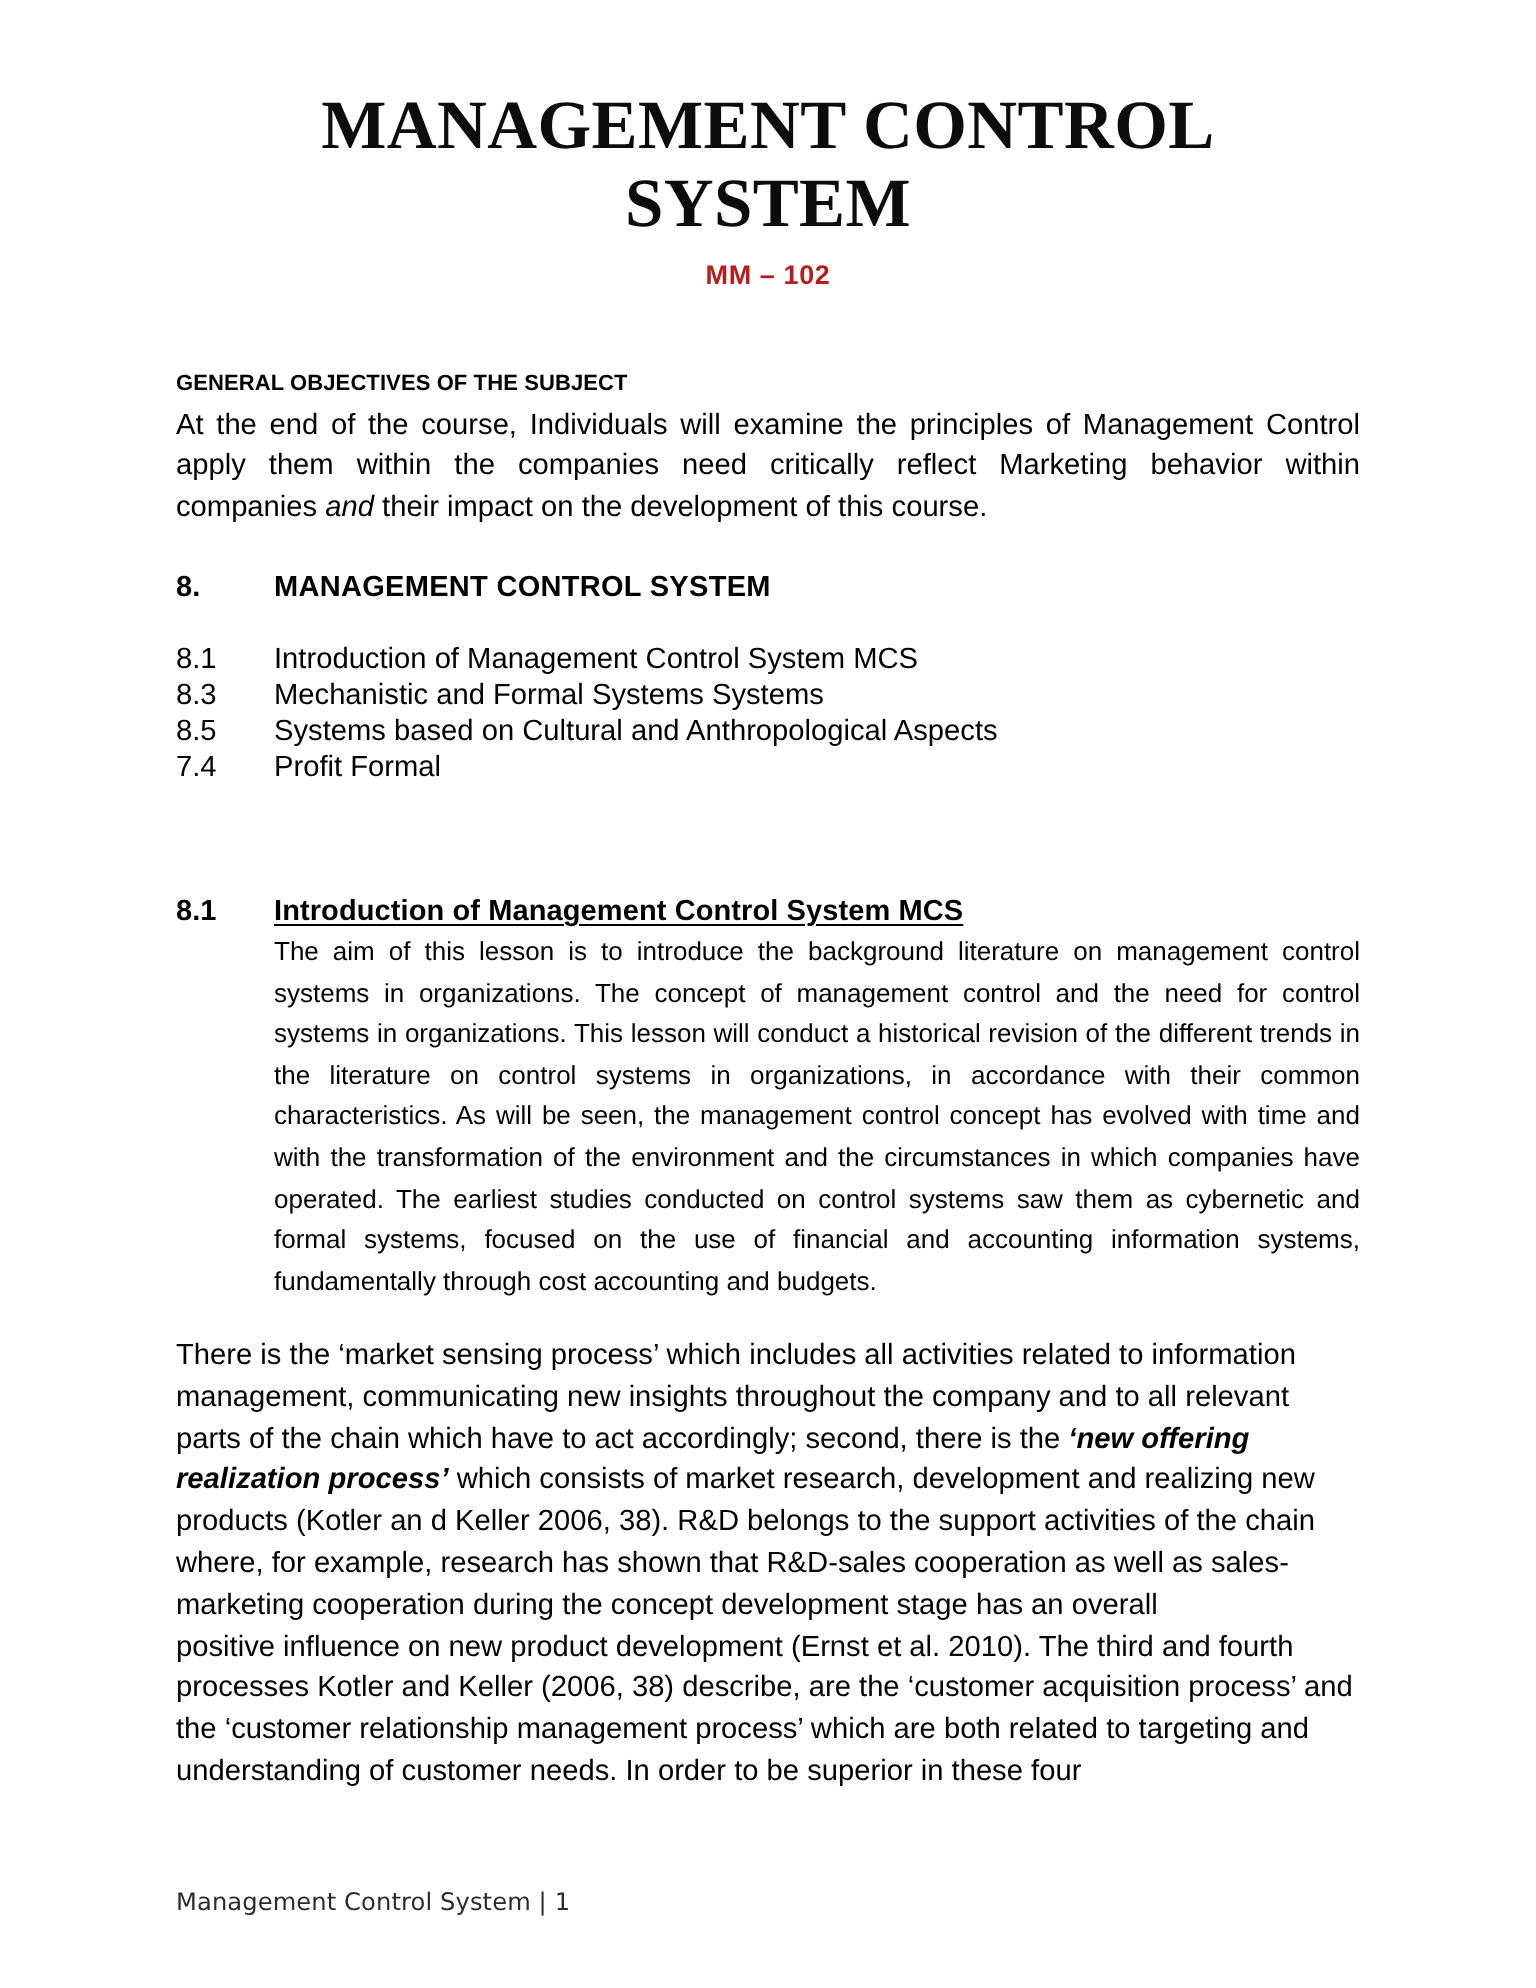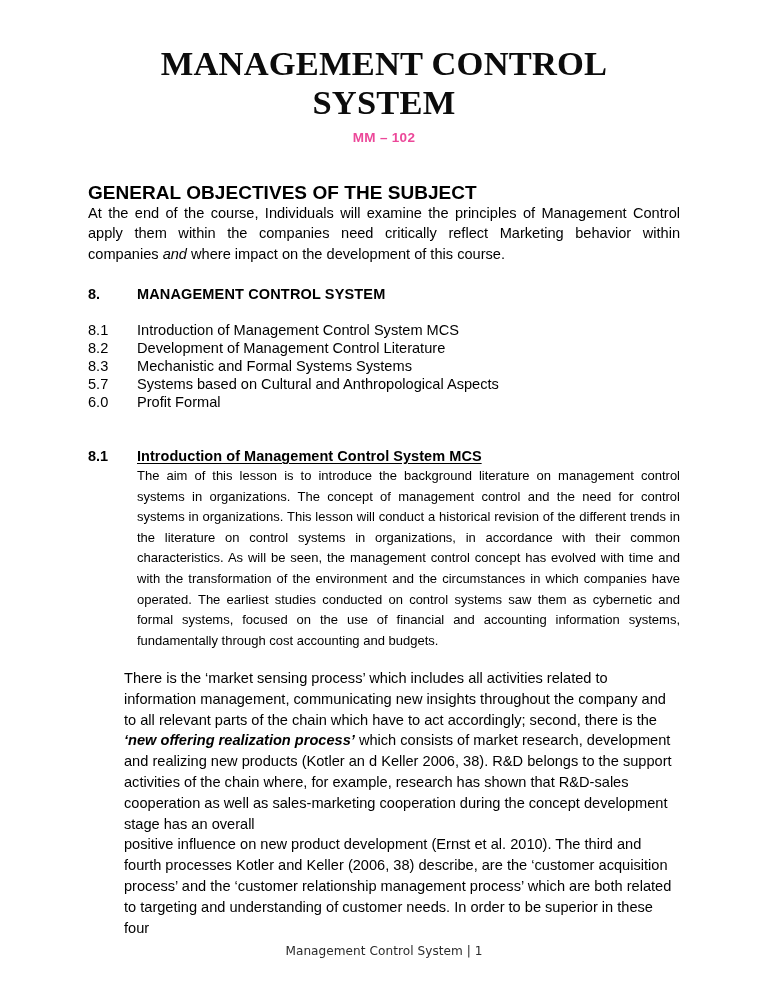--- a/index.html
+++ b/index.html
@@ -41,33 +41,33 @@
     margin: 0;
     color: #0c0c0c;
   }
   .doc-subtitle {
     font-family: "Liberation Sans", sans-serif;
     font-weight: bold;
     font-size: 13.5px;
     line-height: 18px;
     margin: 7px 0 0 0;
     letter-spacing: 0.3px;
-    color: #ec4899;
+    color: #b91c1c;
   }
 
   
   .body-col {
     position: absolute;
     left: 88px;
     width: 592px;
   }
 
   .heading {
     font-weight: bold;
-    font-size: 19px;
+    font-size: 11px;
     line-height: 19px;
     margin: 0;
     letter-spacing: 0.05px;
   }
 
   p.para {
     font-size: 14.6px;
     line-height: 20.4px;
     margin: 0;
     text-align: justify;
@@ -150,30 +150,29 @@
 
   
   .closing {
     top: 668px;
   }
   .closing p.para {
     line-height: 20.8px;
   }
   .closing .ragged {
     text-align: left;
-    margin-left: 36px;
   }
 
   
   .footer {
     position: absolute;
     left: 88px;
     top: 944px;
     width: 592px;
-    text-align: center;
+    text-align: left;
     font-family: "DejaVu Sans", sans-serif;
     font-size: 12.1px;
     line-height: 15px;
     color: #2b2b2b;
     letter-spacing: 0.05px;
   }
   i, em { font-style: italic; }
   .bi { font-weight: bold; font-style: italic; }
 </style>
 </head>
@@ -181,47 +180,43 @@
 
 <div class="page">
 
   <div class="title-block">
     <h1 class="doc-title">MANAGEMENT CONTROL SYSTEM</h1>
     <div class="doc-subtitle">MM – 102</div>
   </div>
 
   <div class="body-col objectives">
     <div class="heading">GENERAL OBJECTIVES OF THE SUBJECT</div>
-    <p class="para last-justify"><span>At the end of the course, Individuals will examine the principles of Management Control apply them within the companies need critically reflect Marketing behavior within companies </span><i>and</i><span> where impact on the development of this course.</span></p>
+    <p class="para last-justify"><span>At the end of the course, Individuals will examine the principles of Management Control apply them within the companies need critically reflect Marketing behavior within companies </span><i>and</i><span> their impact on the development of this course.</span></p>
   </div>
 
   <div class="body-col section-head">
     <div class="num">8.</div>
     <div class="txt">MANAGEMENT CONTROL SYSTEM</div>
   </div>
 
   <div class="body-col toc">
     <div class="toc-row">
       <div class="num">8.1</div>
       <div class="label">Introduction of Management Control System MCS</div>
     </div>
     <div class="toc-row">
-      <div class="num">8.2</div>
-      <div class="label">Development of Management Control Literature</div>
-    </div>
-    <div class="toc-row">
       <div class="num">8.3</div>
       <div class="label">Mechanistic and Formal Systems Systems</div>
     </div>
     <div class="toc-row">
-      <div class="num">5.7</div>
+      <div class="num">8.5</div>
       <div class="label">Systems based on Cultural and Anthropological Aspects</div>
     </div>
     <div class="toc-row">
-      <div class="num">6.0</div>
+      <div class="num">7.4</div>
       <div class="label">Profit Formal</div>
     </div>
   </div>
 
   <div class="body-col subsection">
     <div class="sub-head-row">
       <div class="num">8.1</div>
       <div class="txt">Introduction of Management Control System MCS</div>
     </div>
     <div class="sub-body">

